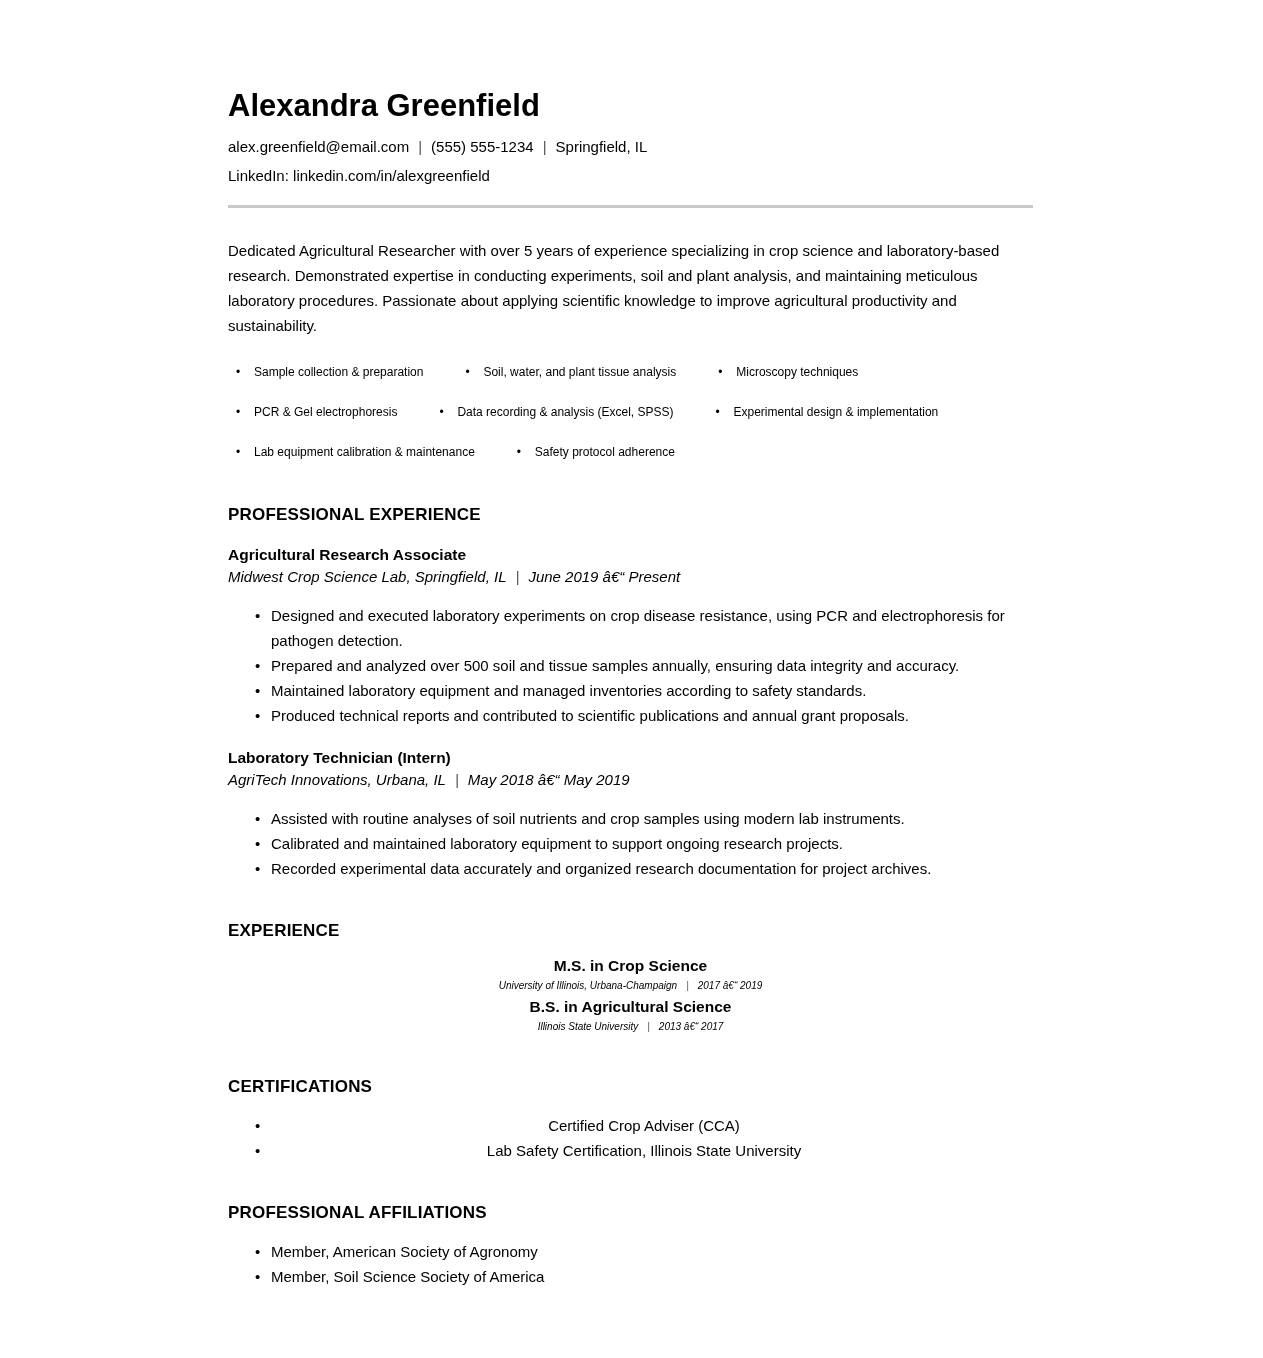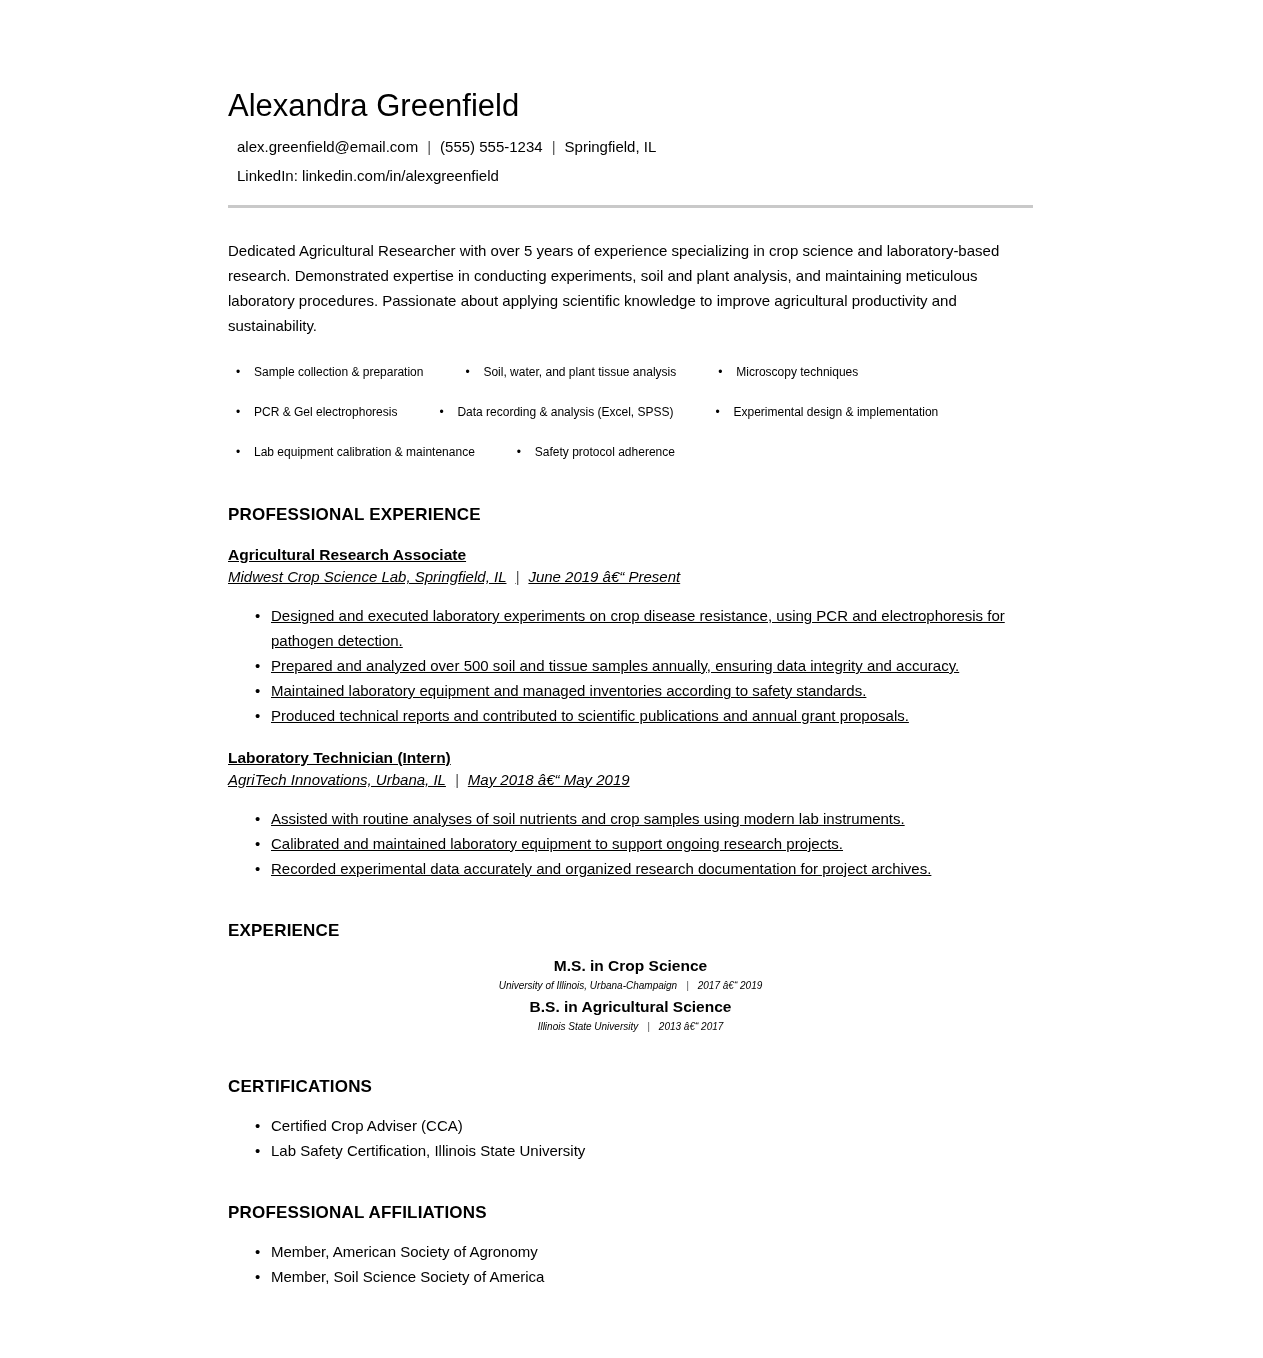--- a/index.html
+++ b/index.html
@@ -17,27 +17,27 @@
   }
   .page {
     padding: 88px 0 0 228px;
     width: 1040px;
   }
   .content { width: 805px; }
 
   
   h1.name {
     font-size: 31px;
-    font-weight: 400;
+    font-weight: 700;
     margin: 0 0 14px 0;
     letter-spacing: 0;
   }
   .contact-line {
     font-size: 15px;
-    margin: 0 0 12px 9px;
+    margin: 0 0 12px 0;
     color: #000000;
   }
   .sep {
     color: #555555;
     margin: 0 9px;
   }
   hr.header-rule {
     border: none;
     border-top: 3px solid #c9c9c9;
     margin: 21px 0 0 0;
@@ -76,21 +76,21 @@
     padding-left: 26px;
   }
   ul.skills-list li::before {
     content: "\2022";
     position: absolute;
     left: 8px;
     color: #000000;
   }
 
   
-  .job { margin-top: 20px; text-decoration: underline; }
+  .job { margin-top: 20px; }
   .job-title {
     font-size: 15.5px;
     font-weight: 700;
     margin: 0;
     line-height: 20px;
   }
   .job-meta {
     font-size: 15px;
     font-style: italic;
     margin: 2px 0 6px 0;
@@ -122,21 +122,21 @@
     margin: 0;
     line-height: 20px;
   }
   .degree-meta {
     font-size: 10px;
     font-style: italic;
     margin: 0 0 1px 0;
     line-height: 20px;
   }
 
-  .mt-certs { margin-top: 16px; }
+  .mt-certs { margin-top: 16px; text-align: center; }
   .mt-affil { margin-top: 16px; }
 </style>
 </head>
 <body>
 
 <div class="page">
   <div class="content">
 
     <header>
       <h1 class="name">Alexandra Greenfield</h1>

